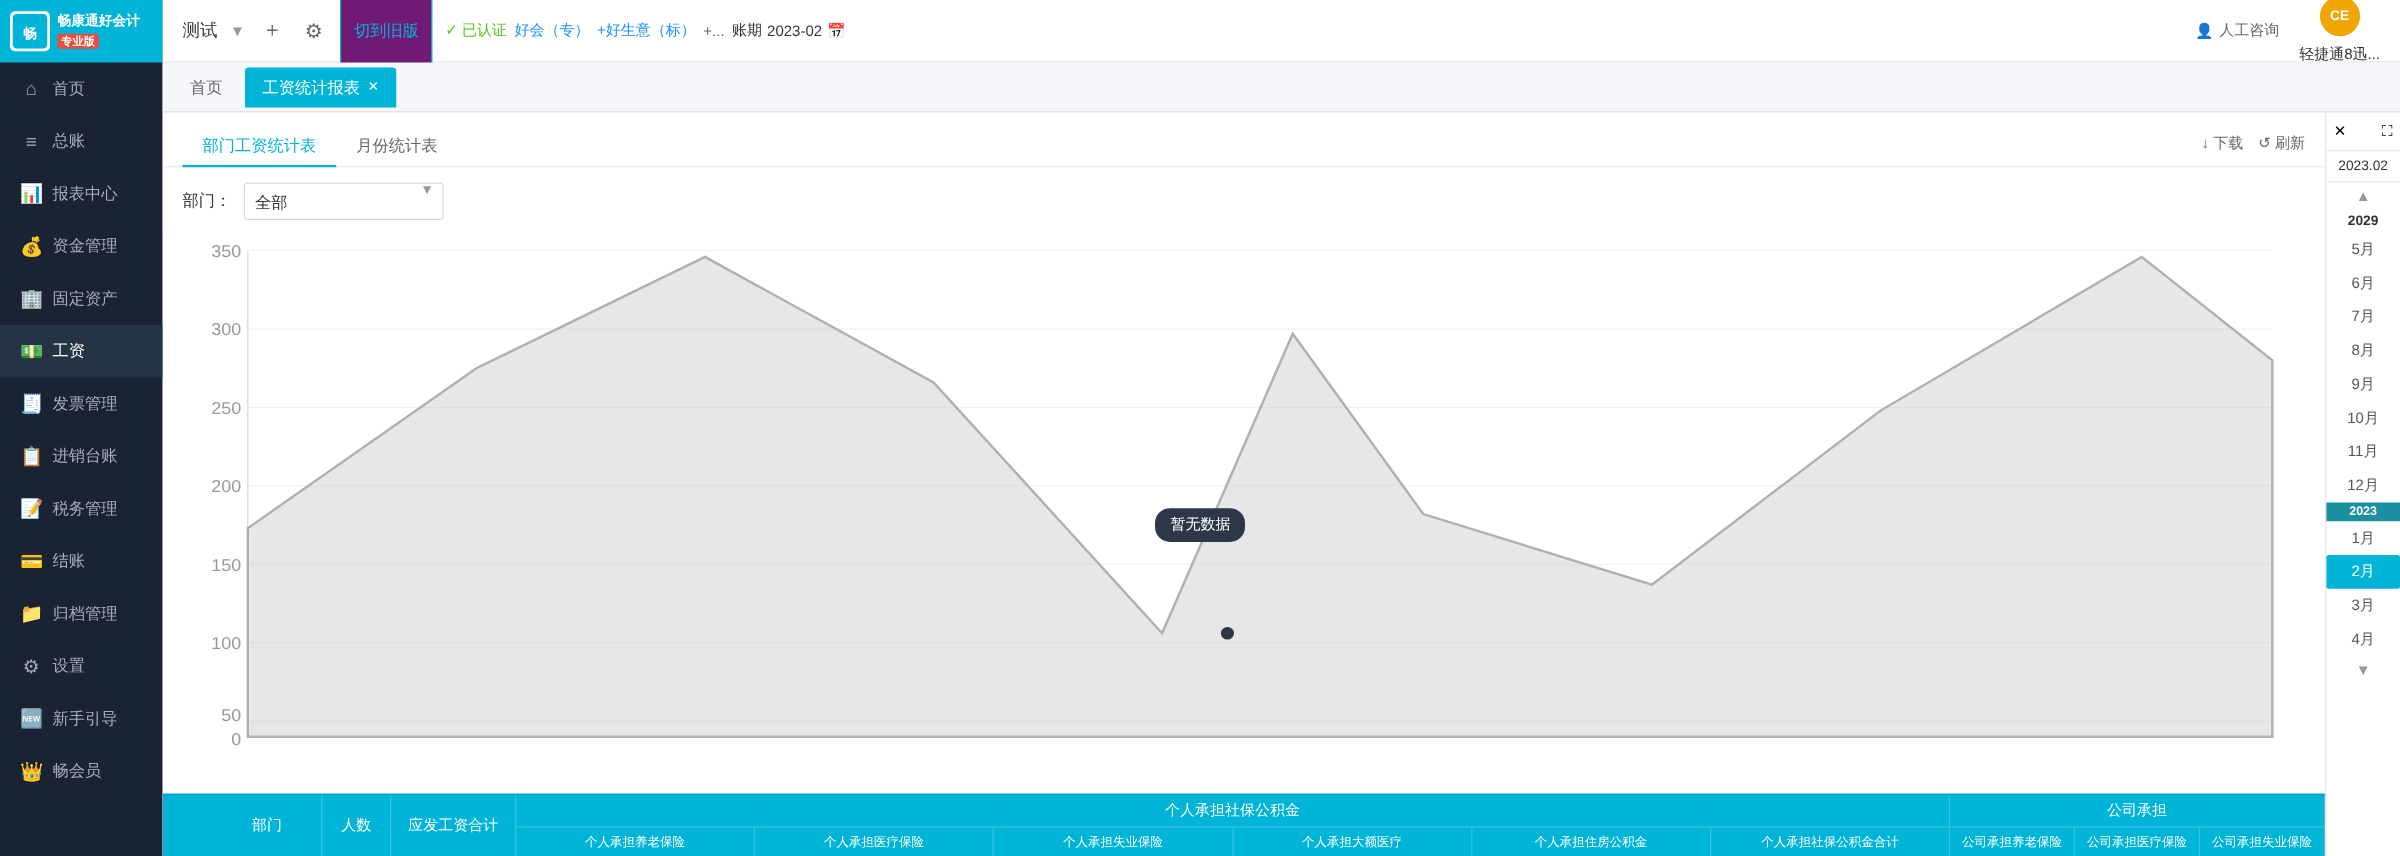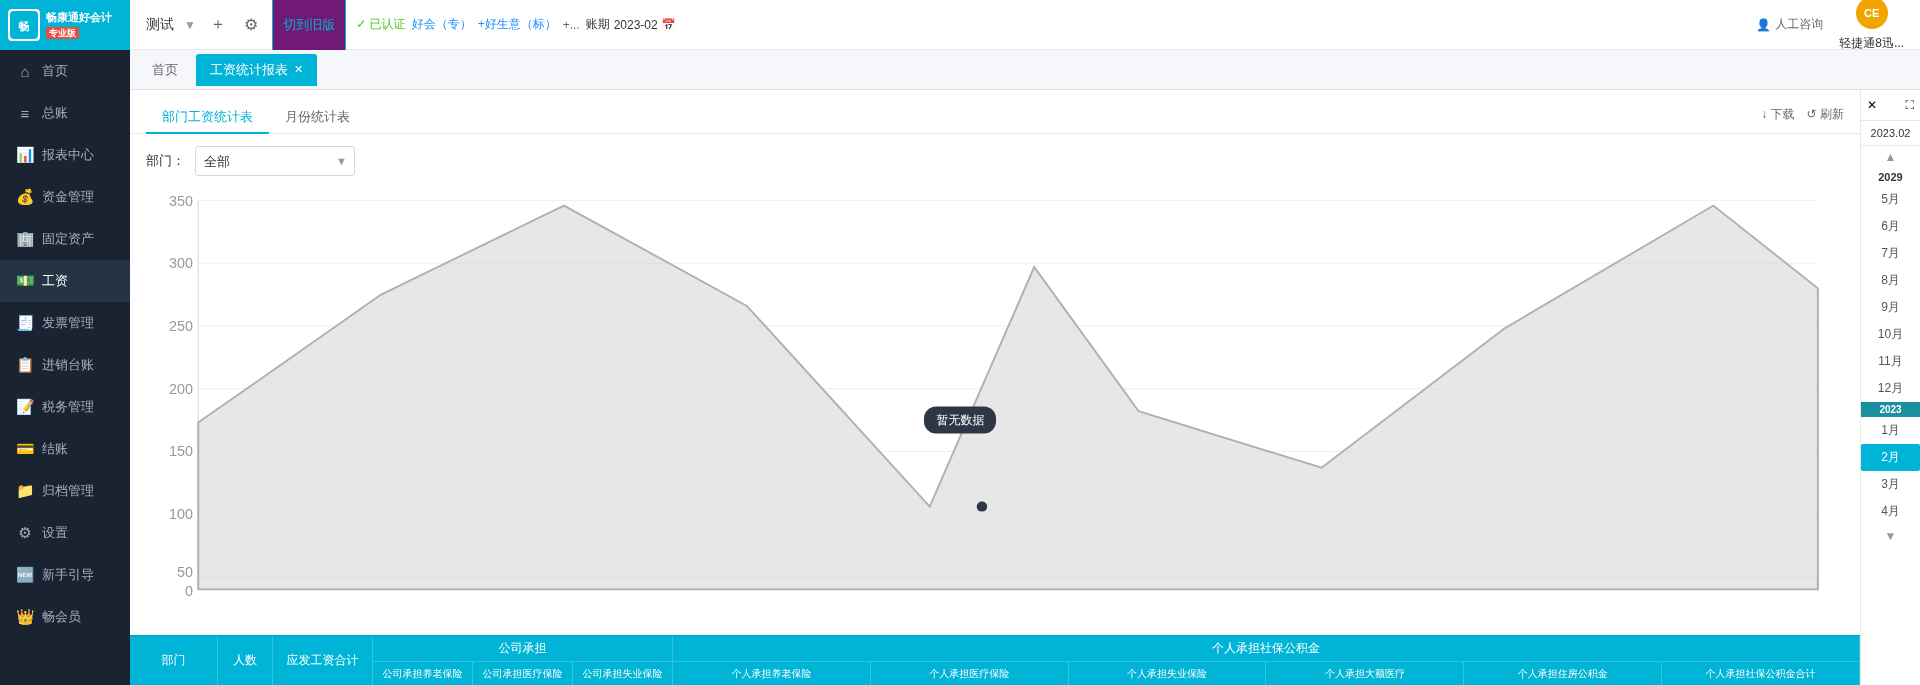--- a/index.html
+++ b/index.html
@@ -181,21 +181,21 @@
       display: flex;
       align-items: center;
       padding: 12px 16px;
       gap: 10px;
       background: #fff;
     }
     .filter-label { font-size: 13px; color: #333; }
     .filter-select-wrap {
       position: relative;
       display: inline-flex;
-      align-items: center;
+      align-items: flex-start;
     }
     .filter-select-wrap select {
       width: 160px;
       height: 30px;
       border: 1px solid #d9d9d9;
       border-radius: 3px;
       padding: 0 28px 0 8px;
       font-size: 13px;
       color: #333;
       background: #fff;
@@ -516,44 +516,44 @@
           <path d="M40,187 L180,85 L320,14 L460,94 L600,254 L680,63 L760,178 L900,223 L1040,112 L1200,14 L1280,80 L1280,320 L40,320 Z" fill="#d0d0d0" fill-opacity="0.5" stroke="#b0b0b0" stroke-width="1.5"></path>
 
           <circle cx="640" cy="254" r="4" fill="#2d3748"></circle>
         </svg>
 
         
         <div class="chart-tooltip" style="position:absolute;top:52%;left:48%;transform:translate(-50%,-50%);">暂无数据</div>
       </div>
 
       <div class="table-header">
-        <div class="th-cell" style="width:88px;">部门</div>
+        <div class="th-cell" style="width:88px;margin-left:40px;">部门</div>
         <div class="th-cell" style="width:55px;">人数</div>
         <div class="th-cell" style="width:100px;">应发工资合计</div>
-
-        <div class="th-group" style="width:300px;">
-          <div class="th-group-title">公司承担</div>
-          <div class="th-group-cols">
-            <div class="th-group-col" style="flex:1;font-size:10px;">公司承担养老保险</div>
-            <div class="th-group-col" style="flex:1;font-size:10px;">公司承担医疗保险</div>
-            <div class="th-group-col" style="flex:1;font-size:10px;border-right:none;">公司承担失业保险</div>
-          </div>
-        </div>
 
         <div class="th-group" style="flex:1;">
           <div class="th-group-title">个人承担社保公积金</div>
           <div class="th-group-cols">
             <div class="th-group-col" style="flex:1;font-size:10px;">个人承担养老保险</div>
             <div class="th-group-col" style="flex:1;font-size:10px;">个人承担医疗保险</div>
             <div class="th-group-col" style="flex:1;font-size:10px;">个人承担失业保险</div>
             <div class="th-group-col" style="flex:1;font-size:10px;">个人承担大额医疗</div>
             <div class="th-group-col" style="flex:1;font-size:10px;">个人承担住房公积金</div>
             <div class="th-group-col" style="flex:1;font-size:10px;">个人承担社保公积金合计</div>
           </div>
         </div>
+
+        <div class="th-group" style="width:300px;">
+          <div class="th-group-title">公司承担</div>
+          <div class="th-group-cols">
+            <div class="th-group-col" style="flex:1;font-size:10px;">公司承担养老保险</div>
+            <div class="th-group-col" style="flex:1;font-size:10px;">公司承担医疗保险</div>
+            <div class="th-group-col" style="flex:1;font-size:10px;border-right:none;">公司承担失业保险</div>
+          </div>
+        </div>
       </div>
     </div>
 
     <div class="right-panel">
       <div class="right-panel-close">
         <span>✕</span>
         <span>⛶</span>
       </div>
       <div class="date-input-row">
         <span class="date-value">2023.02</span>

